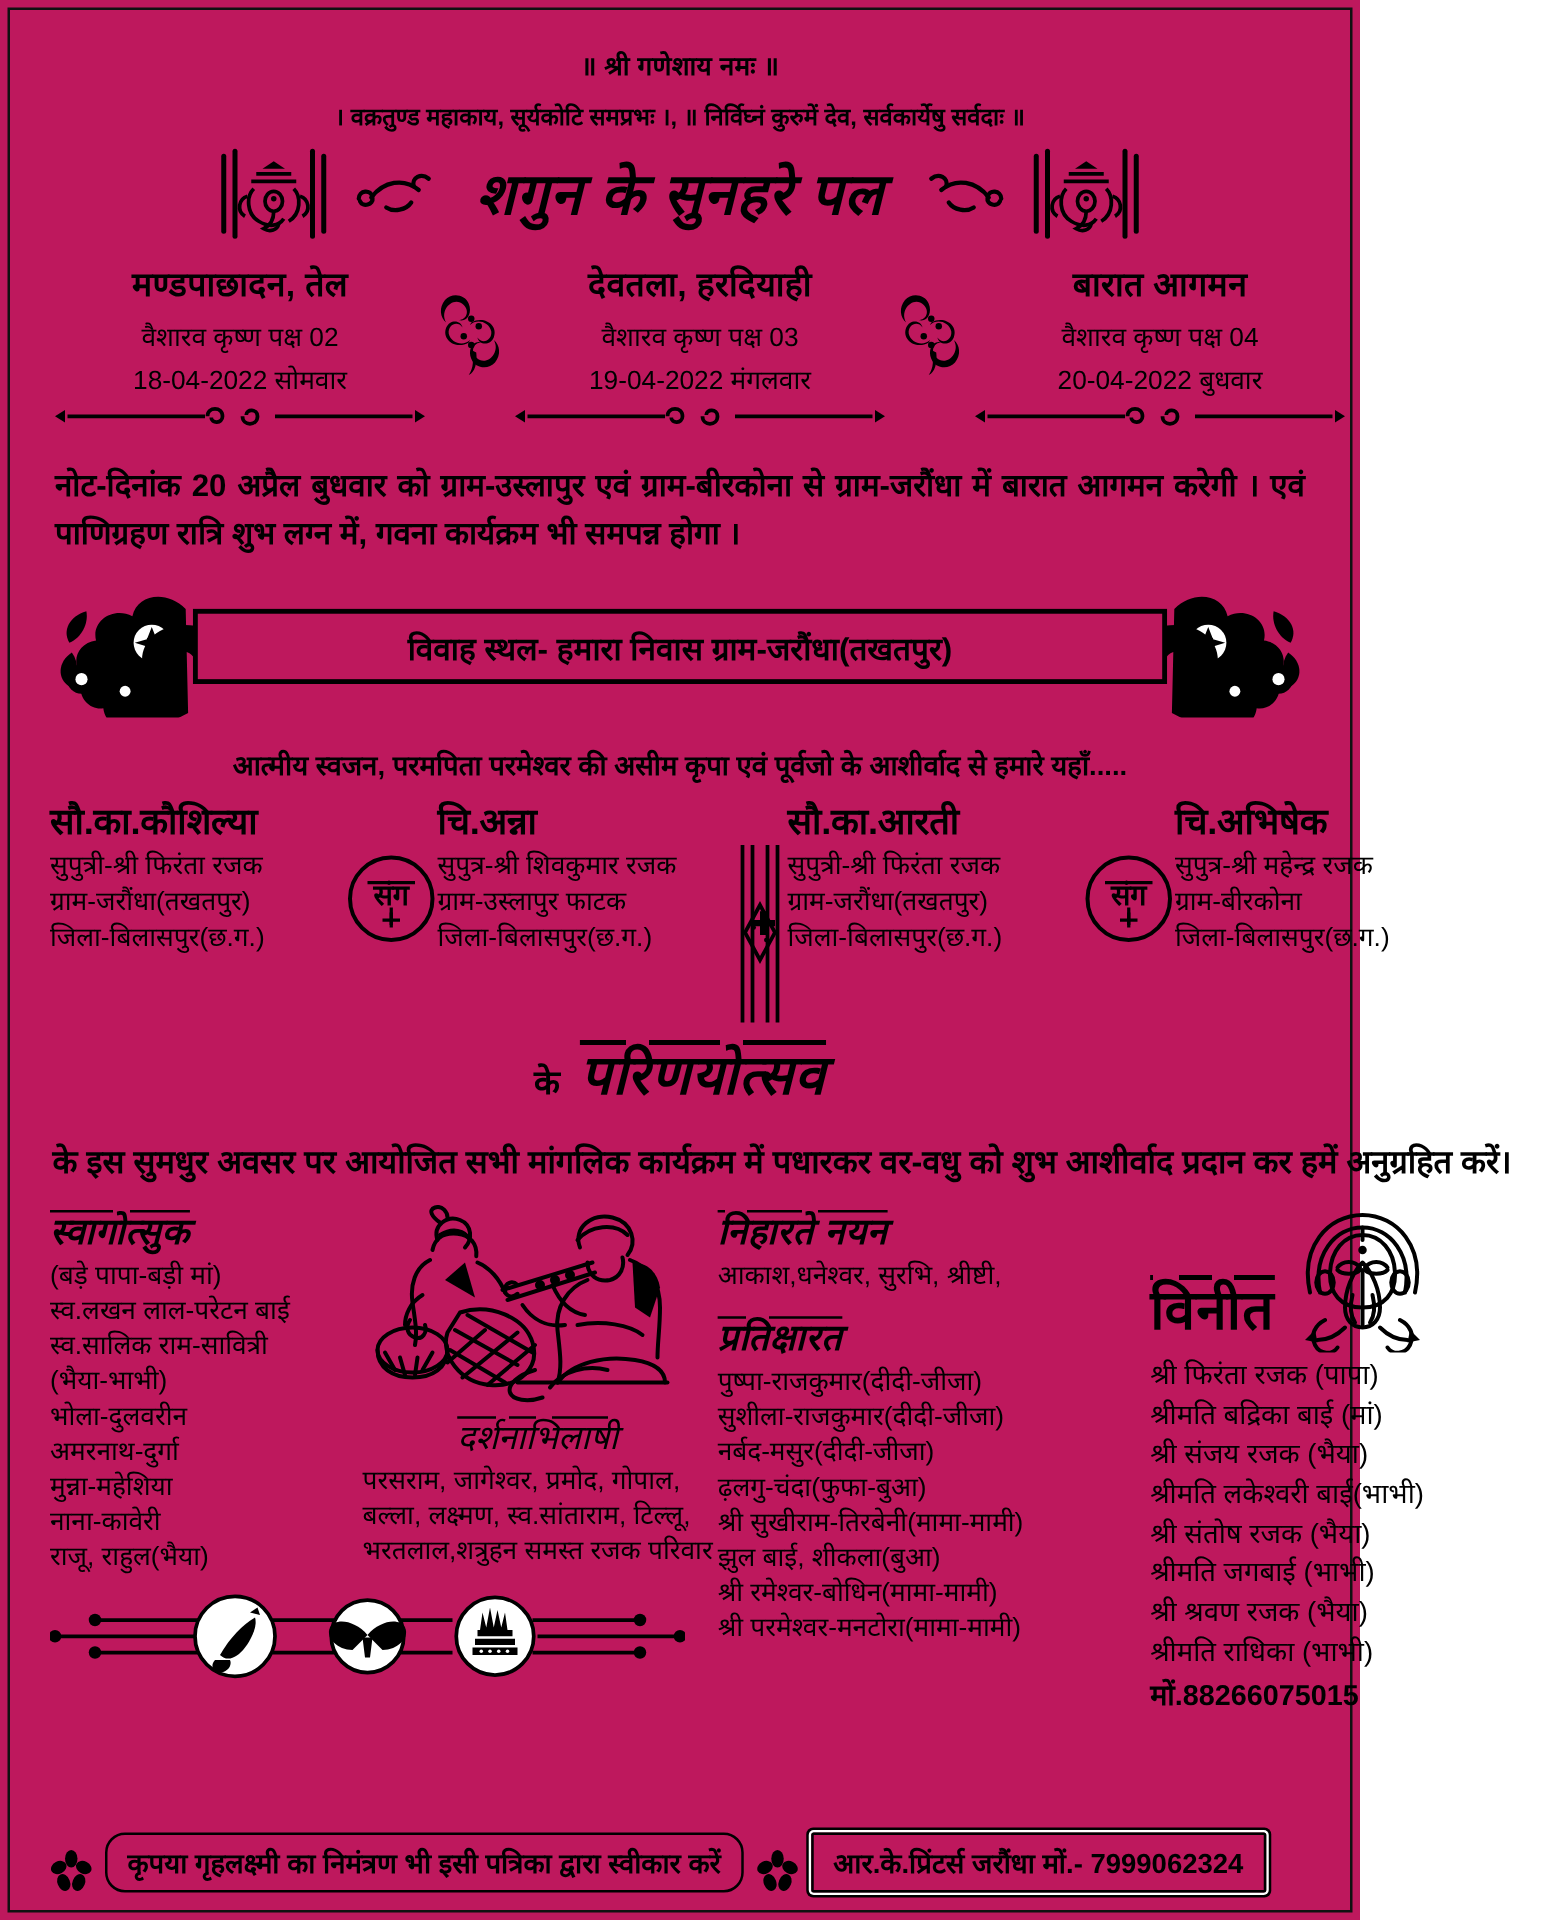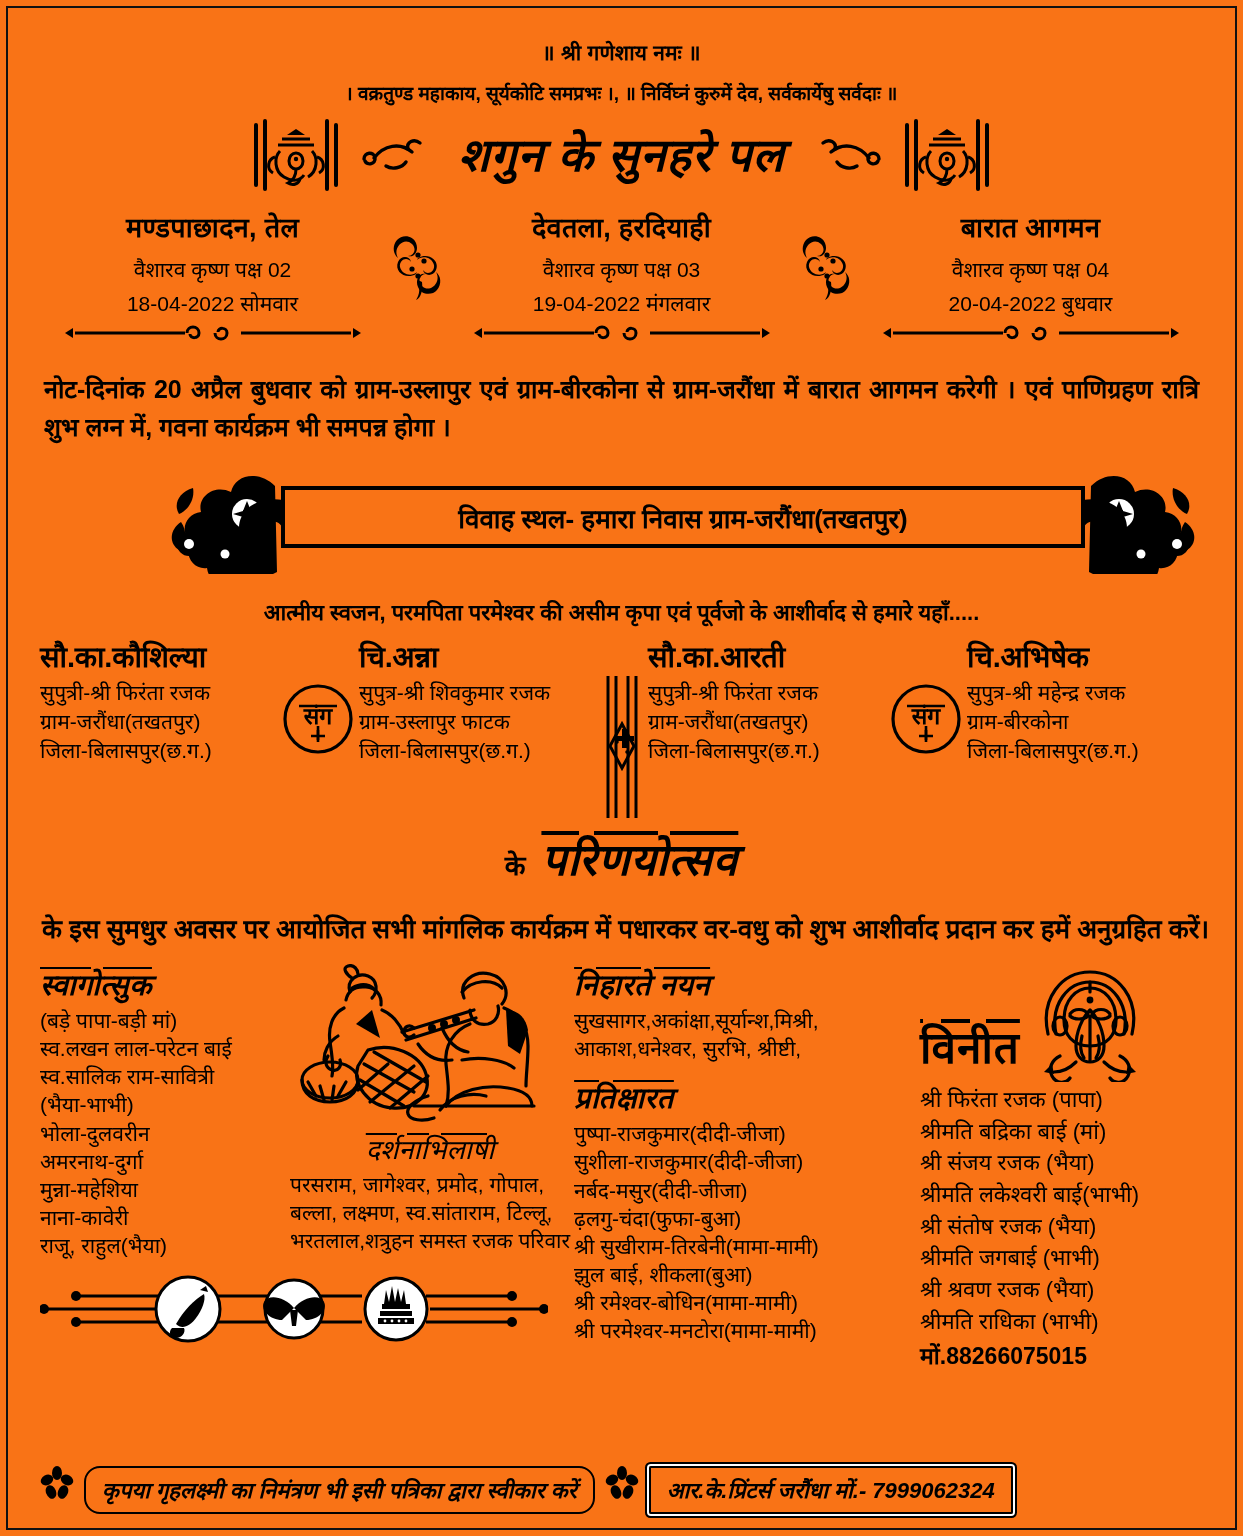--- a/index.html
+++ b/index.html
@@ -8,22 +8,22 @@
     background: #ffffff;
   }
   body {
     width: 1243px; height: 1536px;
     font-family: "Liberation Sans", "DejaVu Sans", sans-serif;
     color: #000;
     overflow: hidden;
   }
   .card {
     position: relative;
-    width: 1243px; height: 1536px;
-    background: #f97316;
+    width: 1088px; height: 1536px;
+    background: #be185d;
     padding: 0;
   }
   .inner-border {
     position: absolute;
     left: 6px; top: 6px; right: 6px; bottom: 6px;
     border: 2px solid #111;
   }
   .content {
     position: relative;
     padding: 34px 40px 14px 40px;
@@ -248,21 +248,21 @@
     font-weight: 700;
     margin-top: 2px;
   }
 
   .left-orn { margin-top: 10px; }
 
   
   .footer {
     position: absolute;
     left: 40px; right: 40px; bottom: 22px;
-    display: flex; align-items: flex-start; gap: 10px; font-style: italic;
+    display: flex; align-items: flex-end; gap: 10px;
   }
   .flower-icon { flex: 0 0 auto; }
   .footer-box {
     border: 2px solid #000;
     border-radius: 16px;
     padding: 6px 16px 8px 16px;
     font-size: 22px;
     font-weight: 700;
     white-space: nowrap;
   }
@@ -682,21 +682,20 @@
                 <circle cx="352" cy="51" r="1.4" fill="#fff"></circle>
               <circle cx="359" cy="51" r="1.4" fill="#fff"></circle>
                 <circle cx="366" cy="51" r="1.4" fill="#fff"></circle>
             </g>
           </svg>
         </div>
       </div>
 
       <div class="col-mid">
         <div class="sec-head">निहारते नयन</div>
-        <div class="sec-line">सुखसागर,अकांक्षा,सूर्यान्श,मिश्री,</div>
         <div class="sec-line">आकाश,धनेश्वर, सुरभि, श्रीष्टी,</div>
         <div class="mid-list-gap"></div>
         <div class="sec-head">प्रतिक्षारत</div>
         <div class="sec-line">पुष्पा-राजकुमार(दीदी-जीजा)</div>
         <div class="sec-line">सुशीला-राजकुमार(दीदी-जीजा)</div>
         <div class="sec-line">नर्बद-मसुर(दीदी-जीजा)</div>
         <div class="sec-line">ढ़लगु-चंदा(फुफा-बुआ)</div>
         <div class="sec-line">श्री सुखीराम-तिरबेनी(मामा-मामी)</div>
         <div class="sec-line">झुल बाई, शीकला(बुआ)</div>
         <div class="sec-line">श्री रमेश्वर-बोधिन(मामा-मामी)</div>

